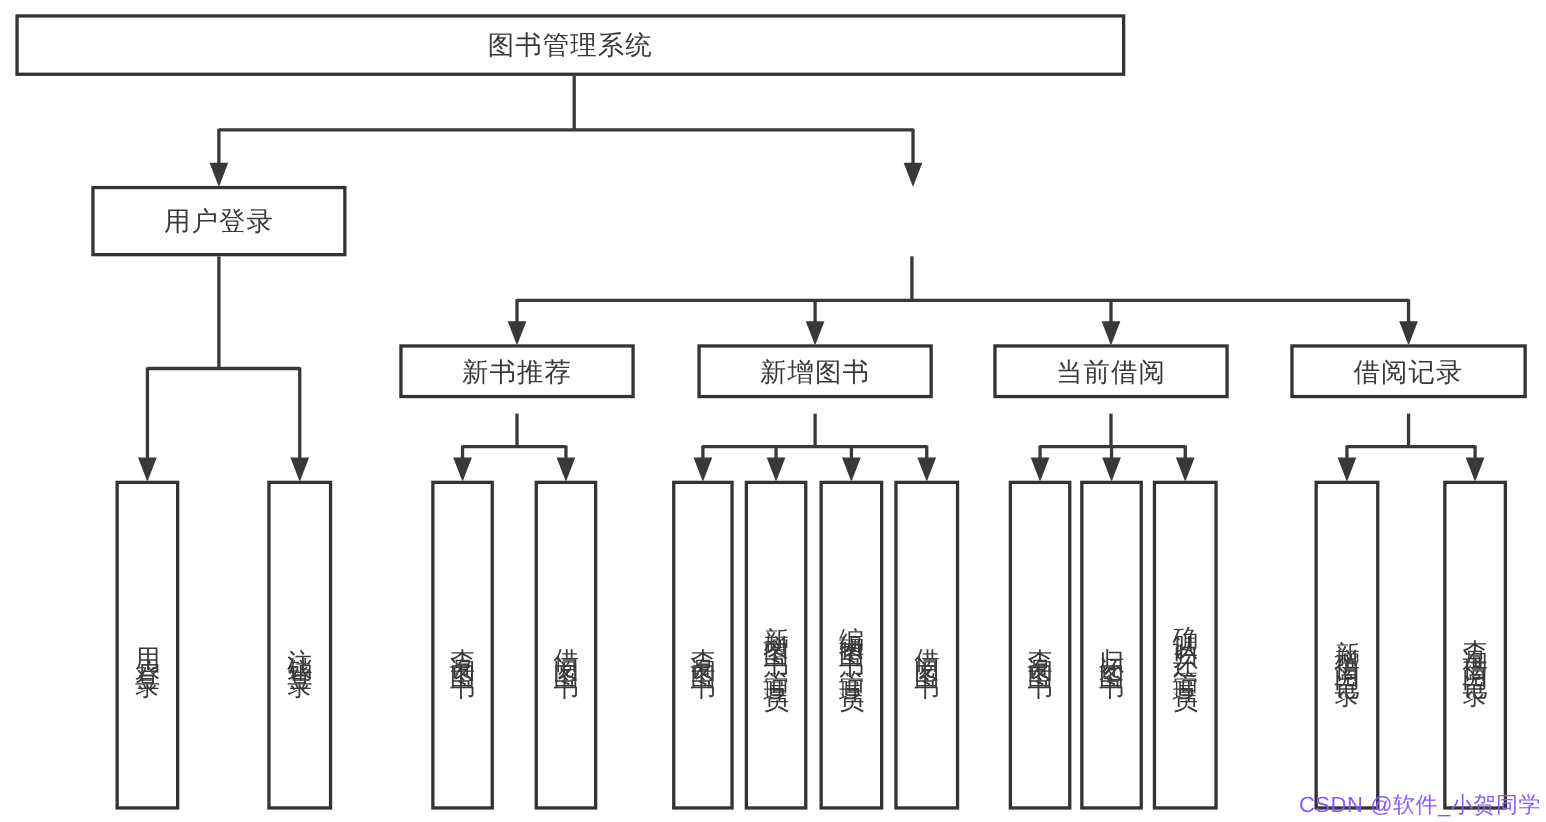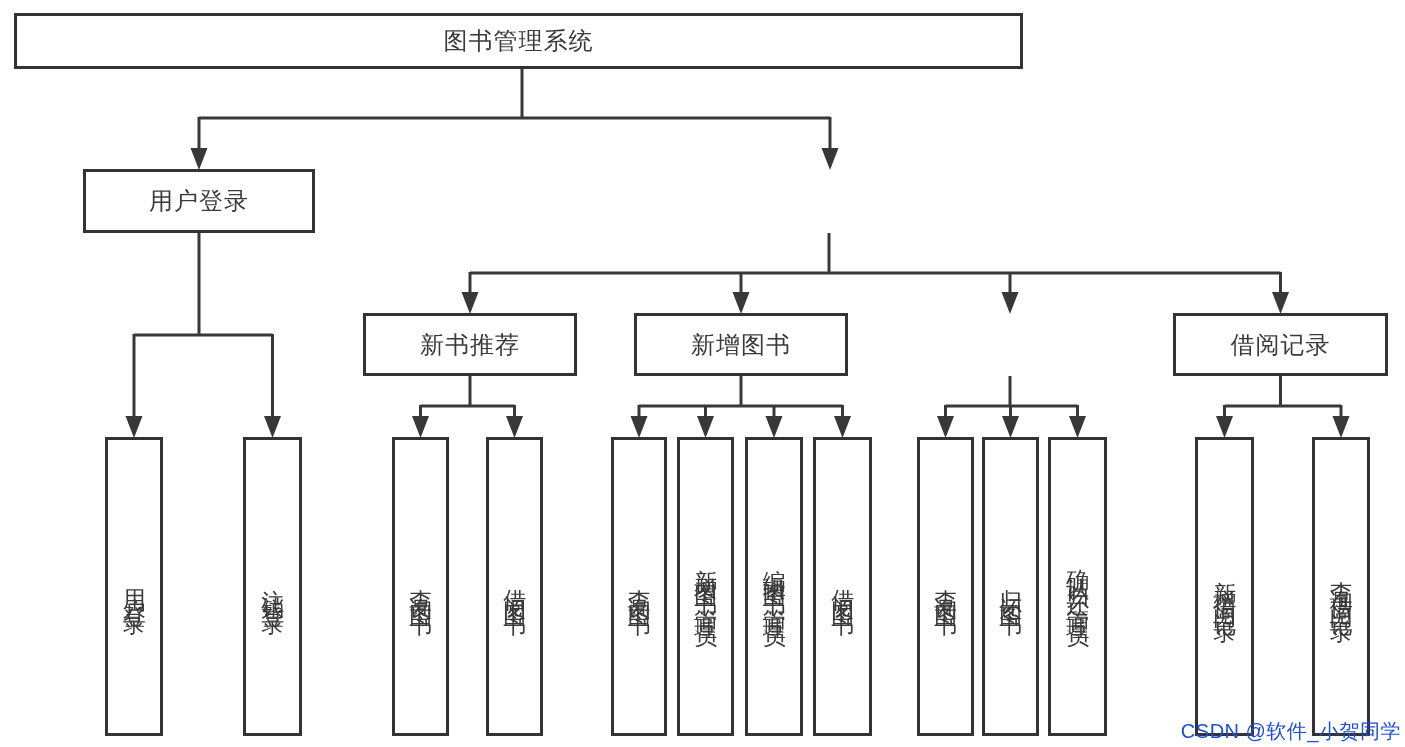--- a/index.html
+++ b/index.html
@@ -21,21 +21,21 @@
     justify-content:center;
     font-size:24px;
     letter-spacing:1px;
     color:#3a3a3a;
     z-index:2;
   }
   
   .root  {left:14px;  top:13px;  width:1009px; height:56px;}
   .l1a   {left:83px;  top:169px; width:232px;  height:64px;}
   .l1b   {left:713px; top:169px; width:233px;  height:64px;}
-  .l2    {top:313px; height:63px; width:214px;}
+  .l2    {top:313px; height:49px; width:214px;}
   .l2a{left:363px;} .l2b{left:634px;} .l2c{left:903px;} .l2d{left:1173px;width:215px;}
   
   .leaf{top:437px; height:299px;}
   .leaf span{
     writing-mode:vertical-rl;
     text-orientation:mixed;
     font-size:23px;
     line-height:1.1;
     letter-spacing:8px;
     white-space:nowrap;
@@ -53,21 +53,21 @@
   .lf11{left:1048px;width:59px;}
   .lf12{left:1195px;width:59px;}
   .lf13{left:1312px;width:58px;}
   svg.wires{position:absolute;left:0;top:0;z-index:1;pointer-events:none;}
   svg.wires line{stroke:#383838;stroke-width:3;}
   svg.wires polygon{fill:#383838;}
   .watermark{
     position:absolute;
     right:4px;bottom:2px;
     font-size:20px;
-    color:#1d4ed8;
+    color:#8b5cf6;
     letter-spacing:0.5px;
     z-index:5;
   }
 </style>
 </head>
 <body>
 
 <div id="canvas">
 
   <svg class="wires" width="1405" height="747">
@@ -139,20 +139,23 @@
   <div class="node l1a">
     <span>用户登录</span>
   </div>
 
   <div class="node l2 l2a">
     <span>新书推荐</span>
   </div>
   <div class="node l2 l2b">
     <span>新增图书</span>
   </div>
+  <div class="node l2 l2c">
+    <span>当前借阅</span>
+  </div>
   <div class="node l2 l2d">
     <span>借阅记录</span>
   </div>
 
   <div class="node leaf lf1">
     <span>用户登录</span>
   </div>
   <div class="node leaf lf2">
     <span>注销登录</span>
   </div>

